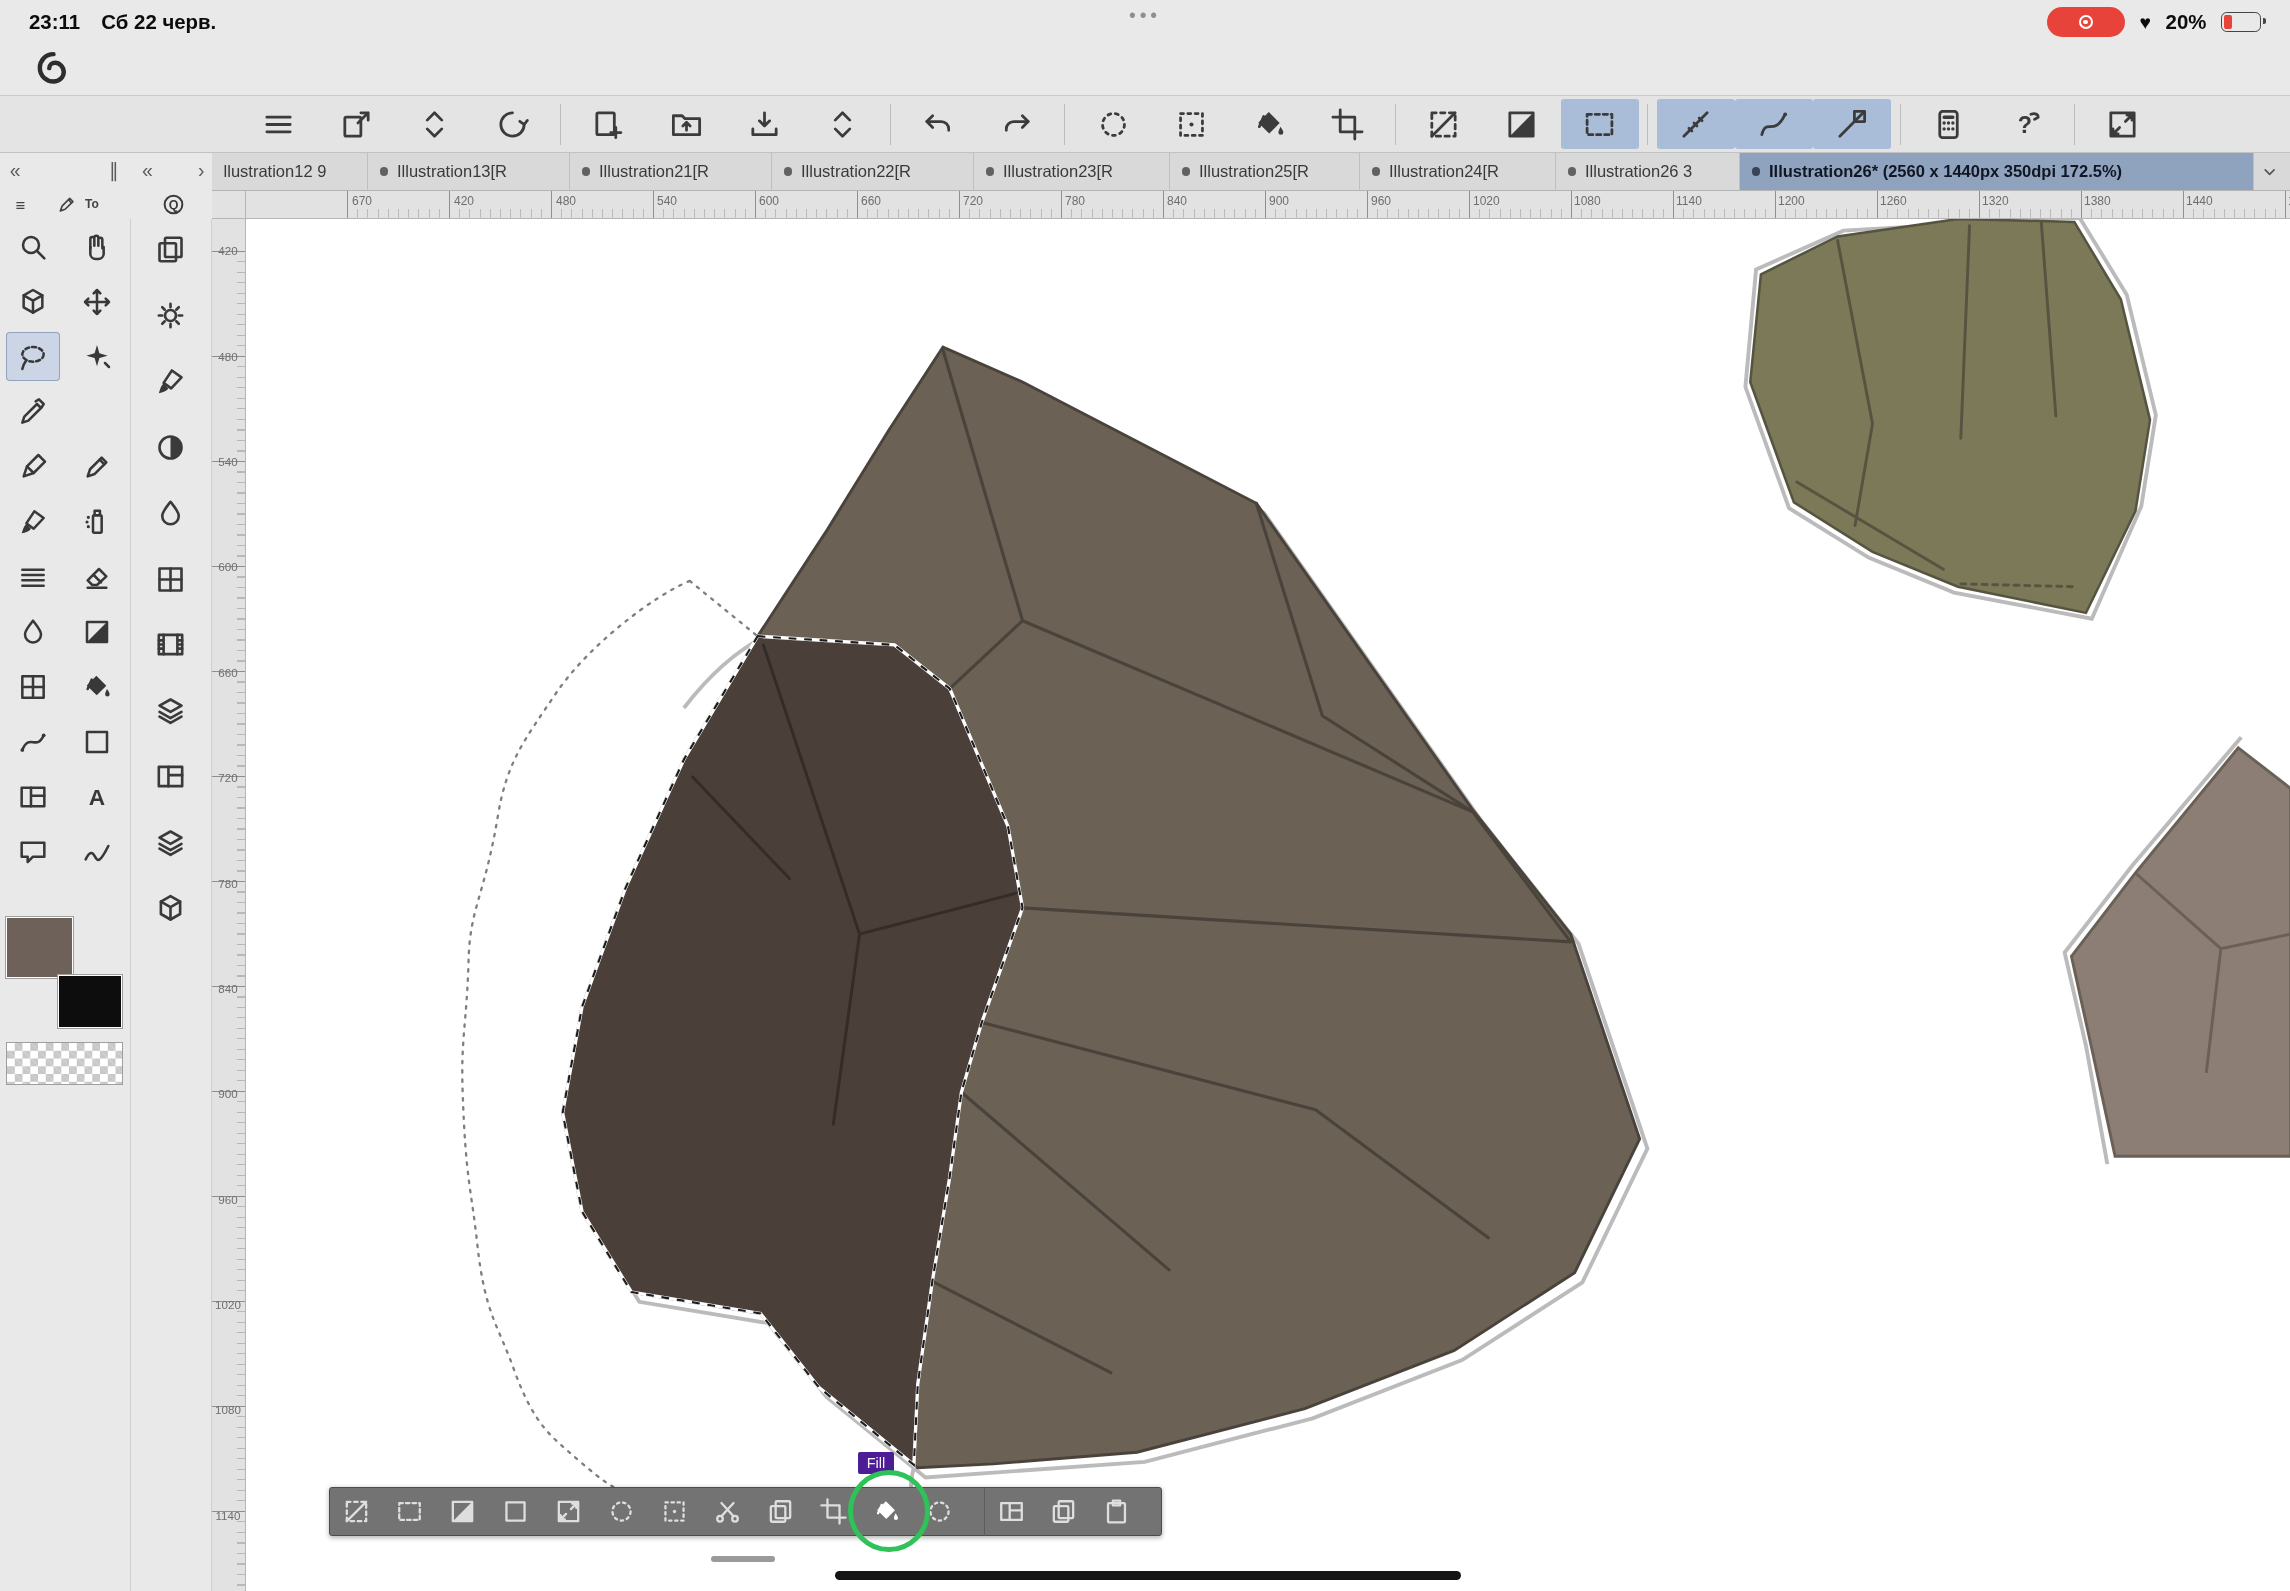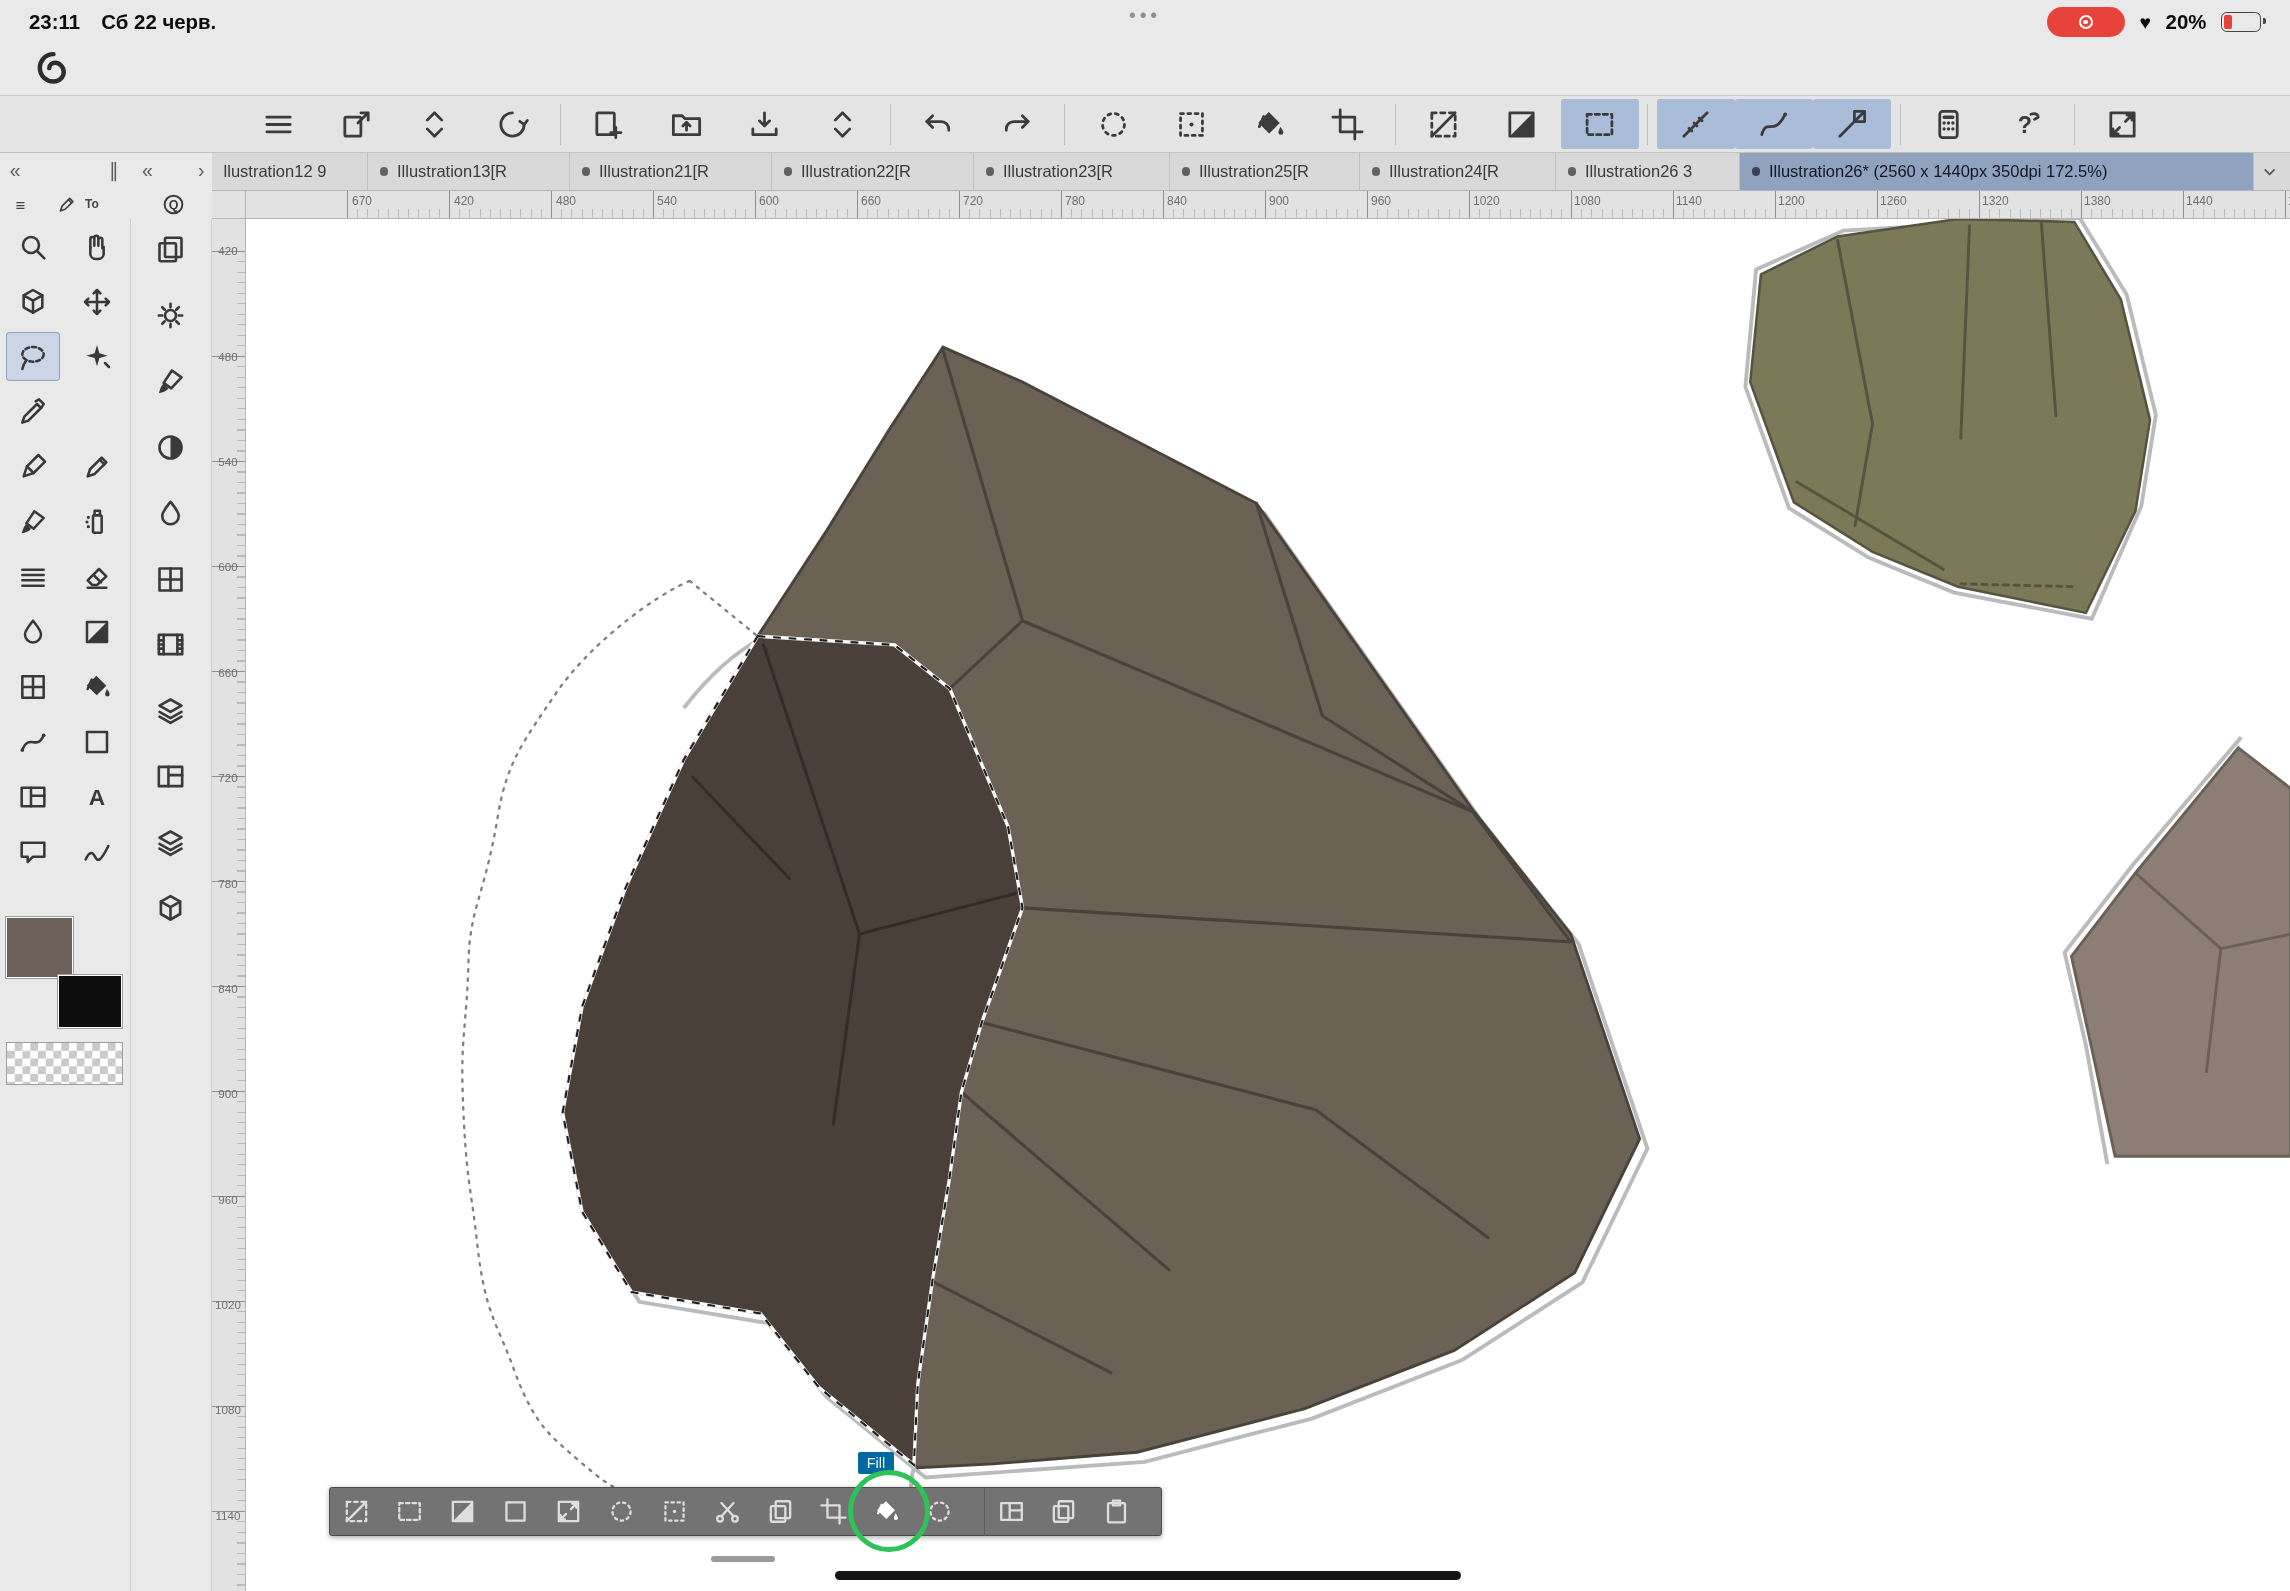--- a/index.html
+++ b/index.html
@@ -31,21 +31,21 @@
 #toolbar{left:0;top:95px;width:2290px;height:58px;background:#e4e4e4;border-top:1px solid #cacaca;border-bottom:1px solid #c2c2c2;display:flex;align-items:center;padding-left:239px}
 .tb-btn{width:78px;height:50px;display:flex;align-items:center;justify-content:center;color:#3b3b3b;border-radius:2.9px;flex:none}
 .tb-btn .ic{width:35px;height:35px}
 .tb-btn.active{background:#a9bcd8}
 .tb-sep{width:1px;height:41px;background:#bdbdbd;margin:0 8.7px;flex:none}
 
 
 #tab-bar{left:212px;top:153px;width:2079px;height:38px;display:flex;background:#d9d9d9;border-bottom:1px solid #b3b3b3}
 .tab{height:100%;display:flex;align-items:center;gap:8.7px;padding:0 11.6px;border-right:1px solid #c0c0c0;font-size:16.5px;color:#3a3a3a;white-space:nowrap;overflow:hidden;flex:none}
 .tab .dot{width:8.7px;height:8.7px;border-radius:50%;background:#616161;flex:none}
-.tab.active{background:#8fa3bf;color:#111722;font-weight:normal}
+.tab.active{background:#8fa3bf;color:#111722;font-weight:bold}
 .tab.active .dot{background:#39435a}
 #tab-collapse{width:32px;height:100%;display:flex;align-items:center;justify-content:center;color:#555;flex:none}
 #tab-collapse .ic{width:21.3px;height:21.3px}
 
 
 #panel-top{left:0;top:153px;width:212px;height:38px;color:#5a5a5a;font-size:19.4px}
 #panel-top span{position:absolute;top:5.8px}
 #tool-head{left:0;top:191px;width:212px;height:28px;color:#444}
 #tool-head .txt{position:absolute;font-size:12px}
 
@@ -74,21 +74,21 @@
 
 #canvas{left:246px;top:219px;width:2045px;height:1372px;background:#fff;overflow:hidden}
 #canvas svg{position:absolute;left:0;top:0}
 
 
 #float-bar{left:329px;top:1487px;width:833px;height:49px;background:#737373;border:1px solid #4c4c4c;border-radius:2.9px;display:flex;align-items:center;box-shadow:0 1.9px 5.8px rgba(0,0,0,.3)}
 .ft-btn{width:53px;height:48px;display:flex;align-items:center;justify-content:center;color:#dedede;flex:none}
 .ft-btn .ic{width:29px;height:29px}
 .ft-btn.gap{margin-left:18.4px;border-left:1px solid #5c5c5c}
 .ft-btn.hl{color:#ffffff}
-#tooltip{left:858px;top:1452px;background:#0369a1;color:#f2f2f2;font-size:14.6px;padding:2.9px 8.7px;border-radius:1.9px}
+#tooltip{left:858px;top:1452px;background:#4c1d95;color:#f2f2f2;font-size:14.6px;padding:2.9px 8.7px;border-radius:1.9px}
 #ring{left:848px;top:1470px;width:82px;height:82px;border:5.8px solid #2ec258;border-radius:50%;pointer-events:none}
 #drag-dash{left:711px;top:1556px;width:64px;height:5.8px;background:#9a9a9a;border-radius:2.9px}
 #home-bar{left:835px;top:1571px;width:626px;height:8.7px;background:#151515;border-radius:4.9px}
 </style>
 </head>
 <body>
 
 <svg aria-hidden="true" style="position:absolute;width:0;height:0">
 <defs>
 <symbol id="i-menu" viewBox="0 0 24 24">

